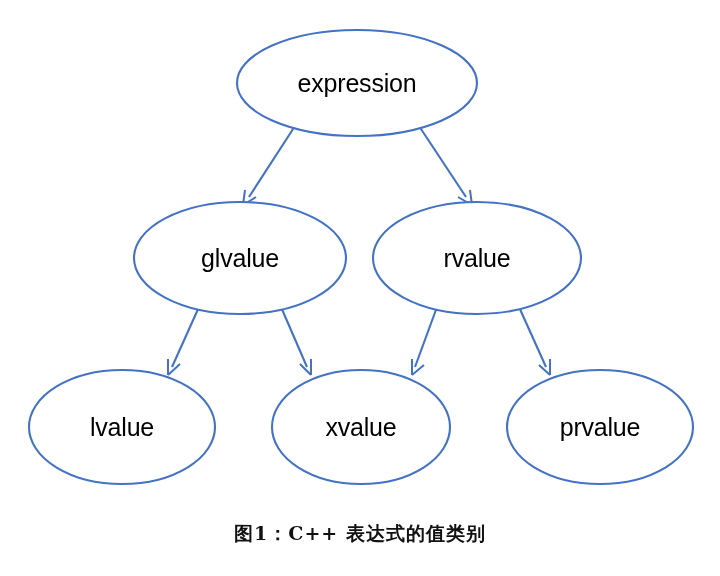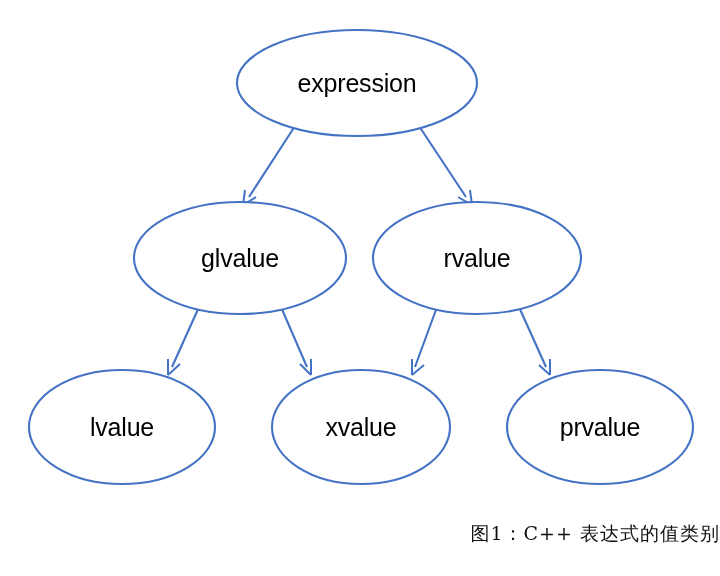--- a/index.html
+++ b/index.html
@@ -52,26 +52,27 @@
     stroke-width: 2.0;
     fill: none;
     stroke-linecap: butt;
     stroke-linejoin: miter;
   }
   .figure-caption {
     position: absolute;
     left: 0;
     right: 0;
     top: 521px;
-    text-align: right;
+    text-align: center;
     font-family: "DejaVu Serif", "Liberation Serif", serif;
     font-size: 19px;
     color: #111111;
     letter-spacing: 1px;
     white-space: nowrap;
+    font-weight: bold;
   }
 </style>
 </head>
 <body>
 
 <div id="figure-root">
 
   <svg id="diagram-svg" viewBox="0 0 720 576">
 
     <g>

